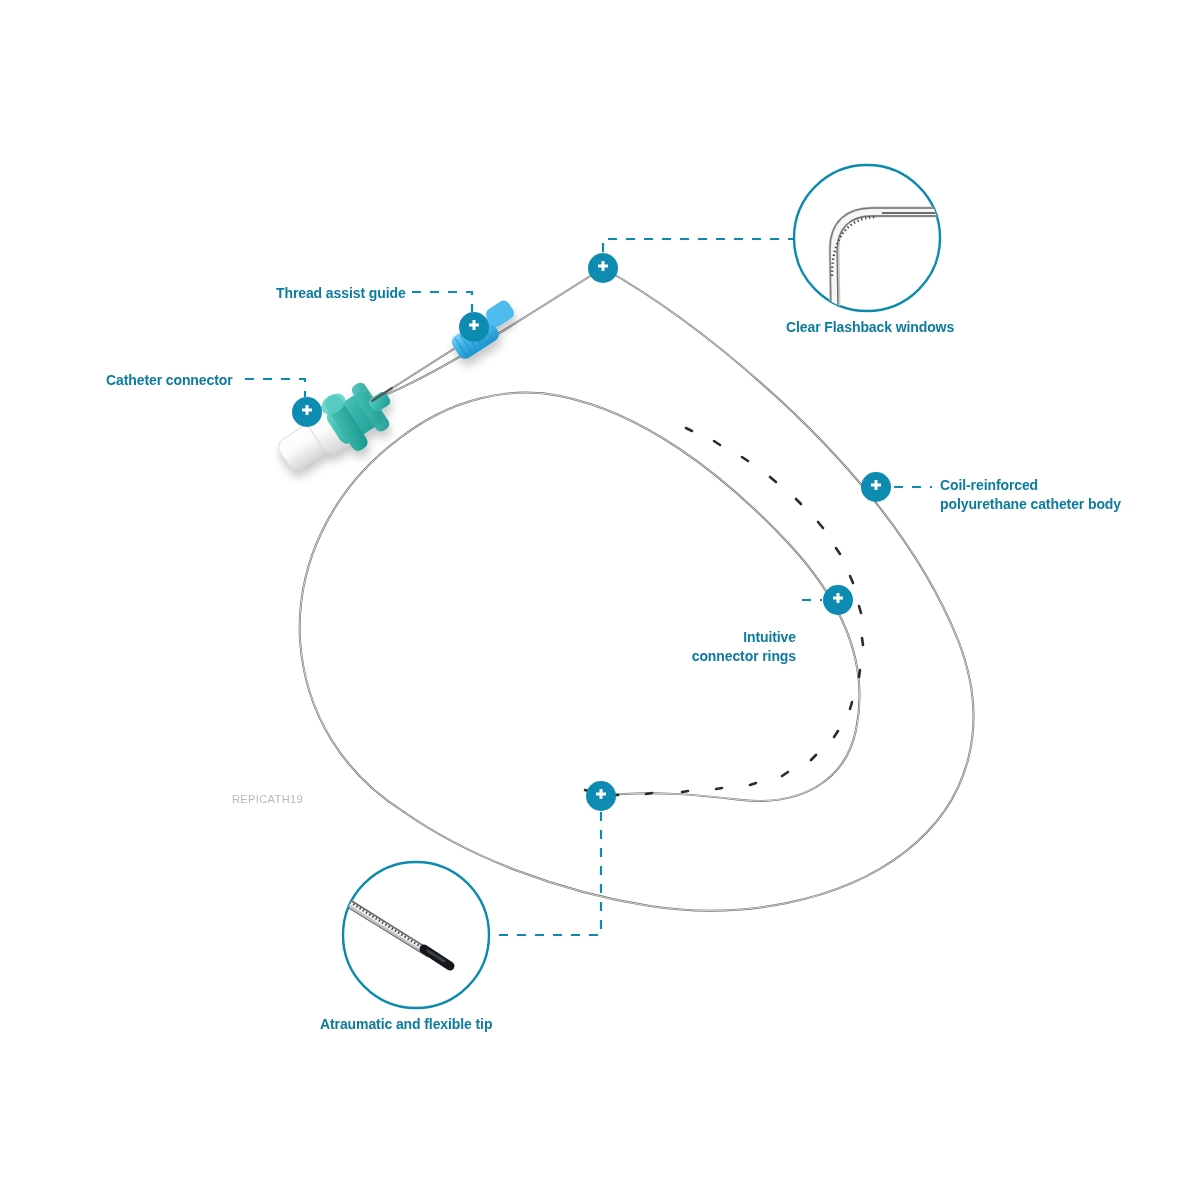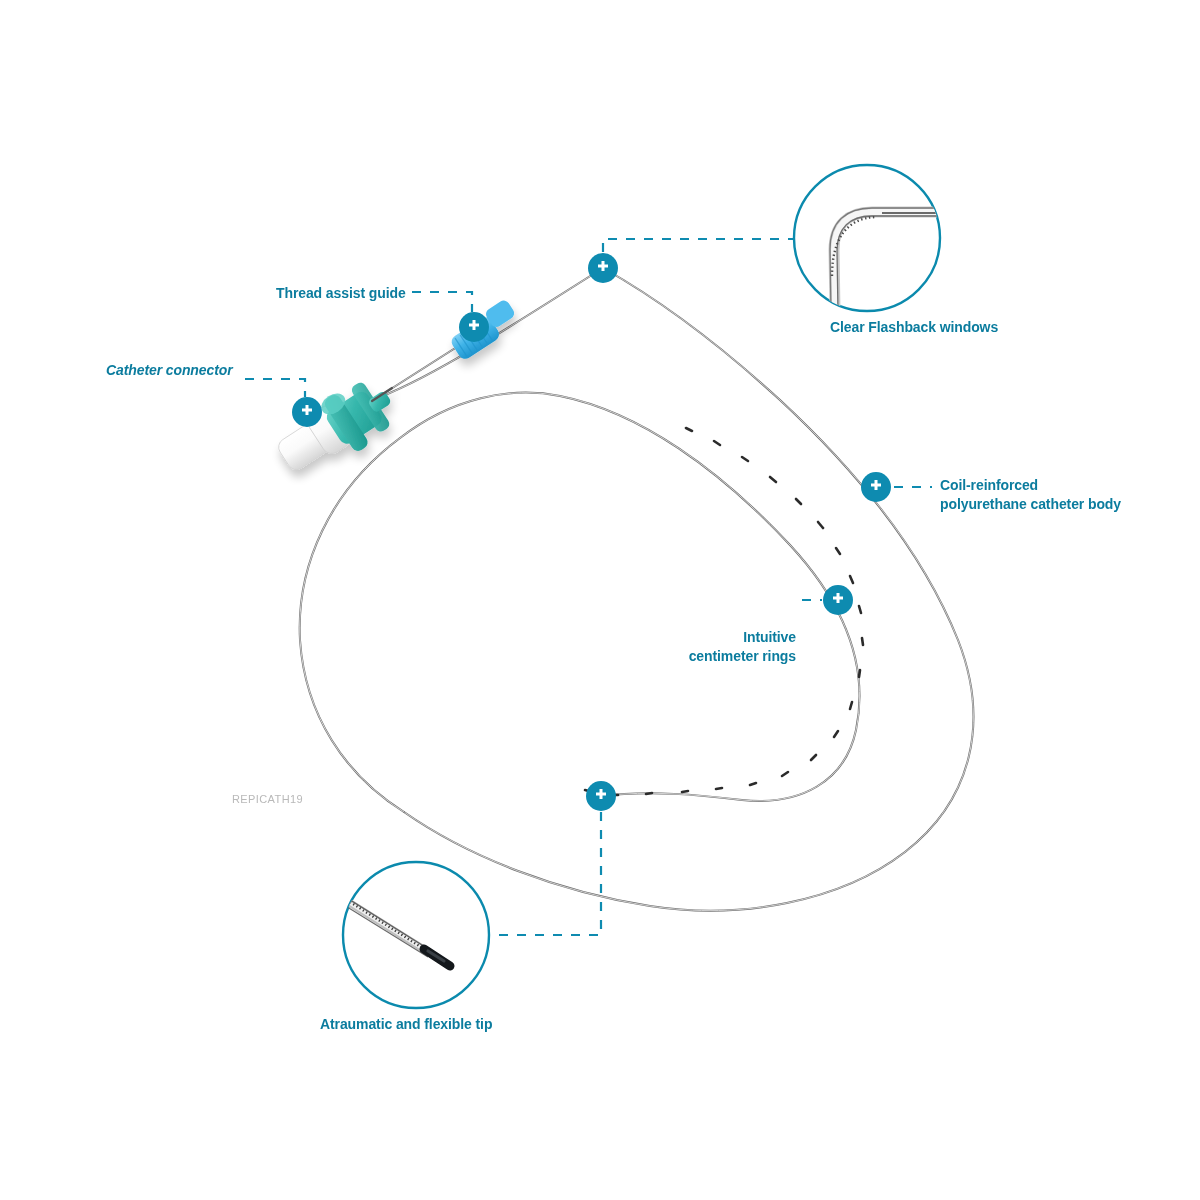--- a/index.html
+++ b/index.html
@@ -35,27 +35,25 @@
     letter-spacing: -0.1px;
     white-space: nowrap;
     user-select: none;
   }
   .lbl-thread {
     left: 276px;
     top: 284px;
   }
   .lbl-connector {
     left: 106px;
-    top: 361px;
-    font-style: italic;
+    top: 371px;
   }
   .lbl-flashback {
     left: 786px;
     top: 318px;
-    margin-left: 44px;
   }
   .lbl-coil {
     left: 940px;
     top: 476px;
   }
   .lbl-coil .line2 { display: block; }
   .lbl-rings {
     left: 676px;
     top: 592px;
     text-align: right;
@@ -314,20 +312,20 @@
 
   <div class="callout-label lbl-flashback">Clear Flashback windows</div>
 
   <div class="callout-label lbl-coil">
     <span class="line1">Coil-reinforced</span>
     <span class="line2">polyurethane catheter body</span>
   </div>
 
   <div class="callout-label lbl-rings">
     <span class="line1">Intuitive</span>
-    <span class="line2">centimeter rings</span>
+    <span class="line2">connector rings</span>
   </div>
 
   <div class="callout-label lbl-tip">Atraumatic and flexible tip</div>
 
   <div class="product-code">REPICATH19</div>
 
 </div>
 
 </body></html>

